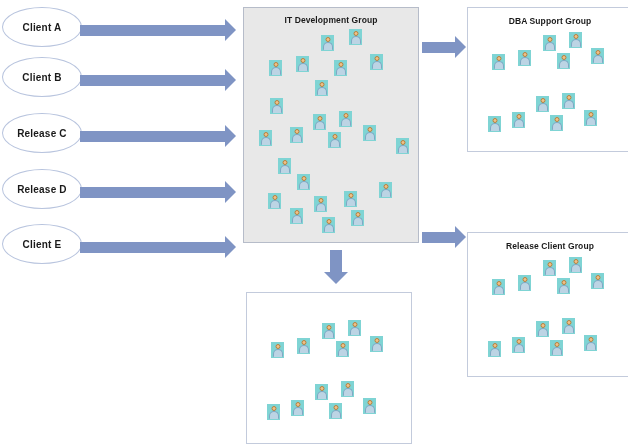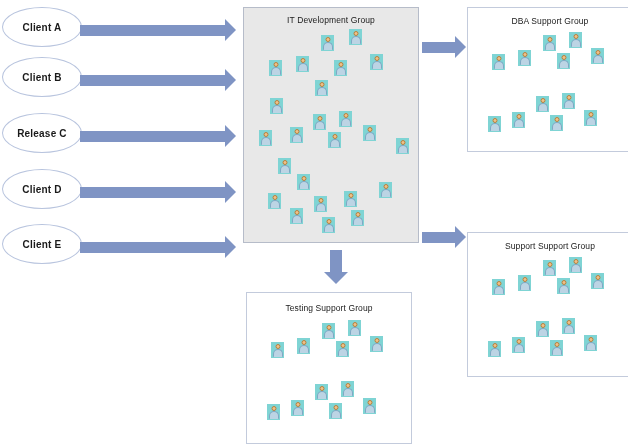--- a/index.html
+++ b/index.html
@@ -79,21 +79,21 @@
   }
   .group-box.plain {
     background: #ffffff;
   }
   .group-title {
     position: absolute;
     left: 0;
     right: 0;
     text-align: center;
     font-size: 8.5px;
-    font-weight: normal;
+    font-weight: bold;
     color: #1a1a1a;
     letter-spacing: .1px;
   }
 
   
   .person {
     position: absolute;
     width: 13px;
     height: 16px;
     background: #7fd4d4;
@@ -133,21 +133,21 @@
       <div class="client-node" style="left: 2px; top: 7px; width: 78px; height: 38px;">
         <span class="client-label">Client A</span>
       </div>
       <div class="client-node" style="left: 2px; top: 57px; width: 78px; height: 38px; text-align: center;">
         <span class="client-label">Client B</span>
       </div>
       <div class="client-node" style="left: 2px; top: 113px; width: 78px; height: 38px;">
         <span class="client-label">Release C</span>
       </div>
       <div class="client-node" style="left: 2px; top: 169px; width: 78px; height: 38px;">
-        <span class="client-label">Client D</span>
+        <span class="client-label">Release D</span>
       </div>
       <div class="client-node" style="left: 2px; top: 224px; width: 78px; height: 38px; text-align: center;">
         <span class="client-label">Client E</span>
       </div>
     </div>
   <div id="arrows-layer">
       <div class="arrow-right" style="left: 80px; top: 19px; width: 156px; height: 22px;">
         <div class="shaft" style="top: 5.5px; width: 145px; height: 11px;"></div>
         <div class="head" style="left: 145px; top: 0px; border-width: 11px 0px 11px 11px;"></div>
       </div>
@@ -325,21 +325,21 @@
         <div class="person" style="left: 82px; top: 107px;">
           <div class="head"></div>
           <div class="body"></div>
         </div>
         <div class="person" style="left: 116px; top: 102px;">
           <div class="head"></div>
           <div class="body"></div>
         </div>
       </div>
       <div class="group-box plain" style="left: 467px; top: 232px; width: 166px; height: 145px;">
-        <div class="group-title" style="top: 8px;">Support Support Group</div>
+        <div class="group-title" style="top: 8px;">Release Client Group</div>
         <div class="person" style="left: 75px; top: 27px;">
           <div class="head"></div>
           <div class="body"></div>
         </div>
         <div class="person" style="left: 101px; top: 24px;">
           <div class="head"></div>
           <div class="body"></div>
         </div>
         <div class="person" style="left: 24px; top: 46px;">
           <div class="head"></div>
@@ -376,21 +376,20 @@
         <div class="person" style="left: 82px; top: 107px;">
           <div class="head"></div>
           <div class="body"></div>
         </div>
         <div class="person" style="left: 116px; top: 102px;">
           <div class="head"></div>
           <div class="body"></div>
         </div>
       </div>
       <div class="group-box plain" style="left: 246px; top: 292px; width: 166px; height: 152px;">
-        <div class="group-title" style="top: 10px;">Testing Support Group</div>
         <div class="person" style="left: 75px; top: 30px;">
           <div class="head"></div>
           <div class="body"></div>
         </div>
         <div class="person" style="left: 101px; top: 27px;">
           <div class="head"></div>
           <div class="body"></div>
         </div>
         <div class="person" style="left: 24px; top: 49px;">
           <div class="head"></div>

